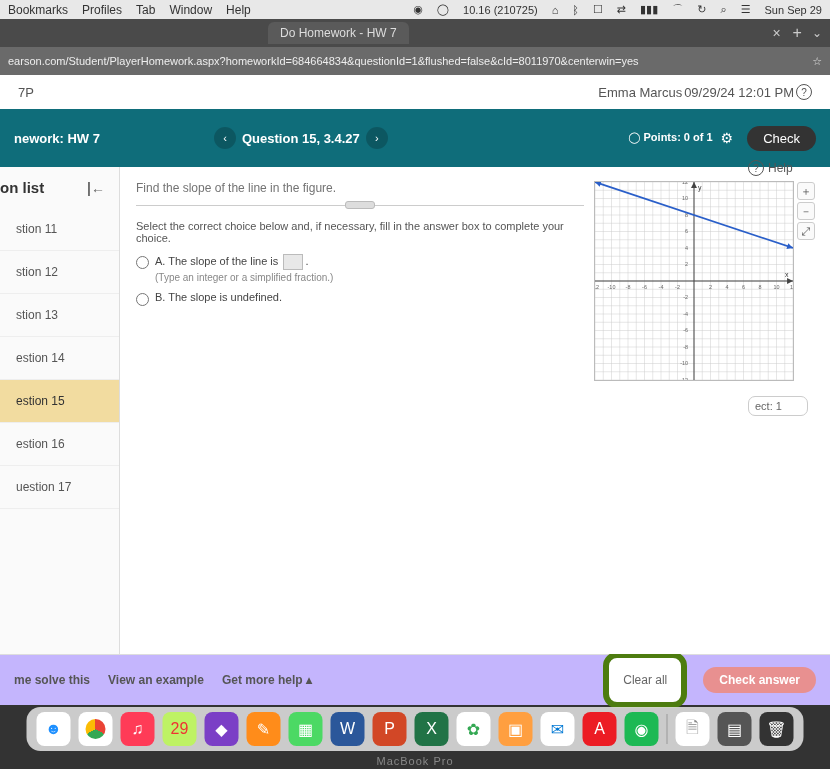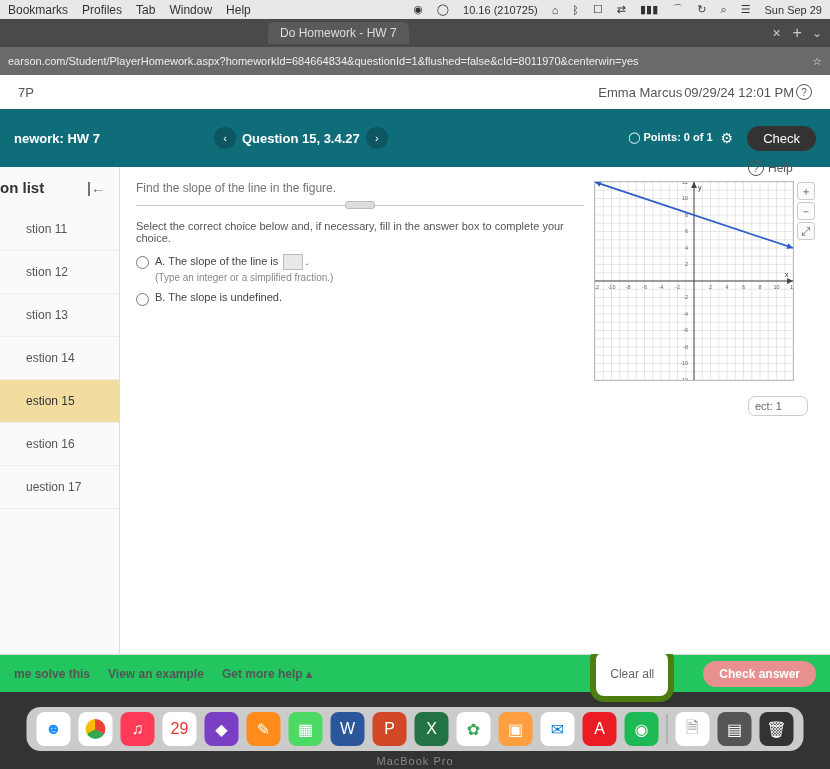--- a/index.html
+++ b/index.html
@@ -34,21 +34,21 @@
 .qbar .score { margin-left:auto; font-size:11px; line-height:1.4; }
 .qbar .score b { font-weight:bold; }
 .qbar .save { background:#333; color:#fff; border-radius:14px; padding:5px 16px; margin-left:14px; font-size:13px; cursor:pointer; }
 .qbar .gear { margin-left:8px; cursor:pointer; font-size:14px; }
 
 
 .main { display:flex; height:calc(100% - 24px - 28px - 28px - 34px - 58px - 50px - 60px); background:#f4f4f4; }
 .sidebar { width:120px; background:#fafafa; border-right:1px solid #ddd; }
 .sidebar .listhdr { padding:12px 10px 12px 0; font-size:15px; font-weight:bold; color:#333; display:flex; justify-content:space-between; align-items:center; }
 .sidebar .collapse { font-size:14px; color:#666; cursor:pointer; margin-right:4px;}
-.sidebar .qitem { padding:14px 26px; font-size:12px; color:#555; cursor:pointer; border-bottom:1px solid #eee; }
+.sidebar .qitem { padding:14px 16px; font-size:12px; color:#555; cursor:pointer; border-bottom:1px solid #eee; }
 .sidebar .qitem.active { background:#f2dca0; color:#333; }
 
 .content { flex:1; background:#fff; padding:14px 16px; font-size:12px; color:#444; position:relative; display:flex; }
 .content .left { flex:1; padding-right:10px;}
 .content .right { width:220px; }
 .prompt { font-size:12px; margin-bottom:10px; color:#737373; }
 .divider { height:1px; background:#ccc; margin:8px 0 14px 0; position:relative; }
 .divider .handle { width:30px;height:8px;background:#ddd;border:1px solid #bbb;border-radius:3px;position:absolute;left:50%;top:-4px;transform:translateX(-50%); cursor:grab;}
 .instr { font-size:11px; color:#555; margin-bottom:10px; }
 .choice { display:flex; align-items:flex-start; gap:6px; margin-bottom:8px; font-size:11px; }
@@ -61,21 +61,21 @@
 .graphbox svg { width:100%; height:100%; }
 .graphtools { position:absolute; right:-22px; top:0; display:flex; flex-direction:column; gap:2px; }
 .graphtools .tool { width:18px;height:18px;border:1px solid #ccc;border-radius:3px;display:flex;align-items:center;justify-content:center;font-size:11px;background:#fafafa;cursor:pointer; color:#555;}
 
 
 .helpcol { position:absolute; right:2px; top:160px; width:80px; color:#555; font-size:12px;}
 .helpcol .help { display:flex; gap:4px; align-items:center; }
 .helpcol .pill { margin-top:220px; border:1px solid #ccc; border-radius:7px; padding:3px 6px; font-size:11px; color:#666; width:60px;}
 
 
-.problemfooter { height:38px; background:#22c55e; border-top:1px solid #ddd; display:flex; align-items:center; padding:0 14px; font-size:12px; color:#666; gap:29px; }
+.problemfooter { height:51px; background:#c4b5fd; border-top:1px solid #ddd; display:flex; align-items:center; padding:0 14px; font-size:12px; color:#666; gap:16px; }
 .problemfooter .left { display:flex; gap:18px; }
 .problemfooter .leftitem { cursor:pointer; font-weight:bold; color:#555; }
 .problemfooter .spacer { flex:1; }
 .problemfooter .clearall { border:6px solid #4d7c0f; border-radius:14px; padding:15px 14px; cursor:pointer; background:#fff; }
 .problemfooter .check { background:#e89090; color:#fff; border-radius:14px; padding:6px 16px; cursor:pointer; font-weight:bold; }
 
 
 .dock { position:absolute; bottom:18px; left:50%; transform:translateX(-50%); height:44px; background:rgba(230,230,230,.85); border-radius:14px; display:flex; align-items:center; padding:0 10px; gap:8px; }
 .dock .app { width:34px;height:34px;border-radius:8px; display:flex;align-items:center;justify-content:center;font-size:16px;color:#fff;cursor:pointer; }
 
@@ -319,21 +319,21 @@
   <div class="clearall">Clear all</div>
   <div class="check">Check answer</div>
 </div>
 
 <div class="dock">
   <div class="app" style="background:#fff;color:#1e90ff;">☻</div>
   <div class="app" style="background:#fff;">
       <span style="width:20px;height:20px;border-radius:50%;background:conic-gradient(#ea4335 0 120deg,#34a853 120deg 240deg,#fbbc05 240deg 360deg);display:block;"></span>
     </div>
   <div class="app" style="background:#ff3b57;">♫</div>
-  <div class="app" style="background:#ffffff;color:#e33;">29</div>
+  <div class="app" style="background:#bef264;color:#e33;">29</div>
   <div class="app" style="background:#7b3fc6;">◆</div>
   <div class="app" style="background:#ff8c1a;">✎</div>
   <div class="app" style="background:#4cd964;">▦</div>
   <div class="app" style="background:#2b579a;">W</div>
   <div class="app" style="background:#d24726;">P</div>
   <div class="app" style="background:#217346;">X</div>
   <div class="app" style="background:#fff;color:#34a853;">✿</div>
   <div class="app" style="background:#ff9f40;">▣</div>
   <div class="app" style="background:#fff;color:#0078d4;">✉</div>
   <div class="app" style="background:#ec1c24;">A</div>

